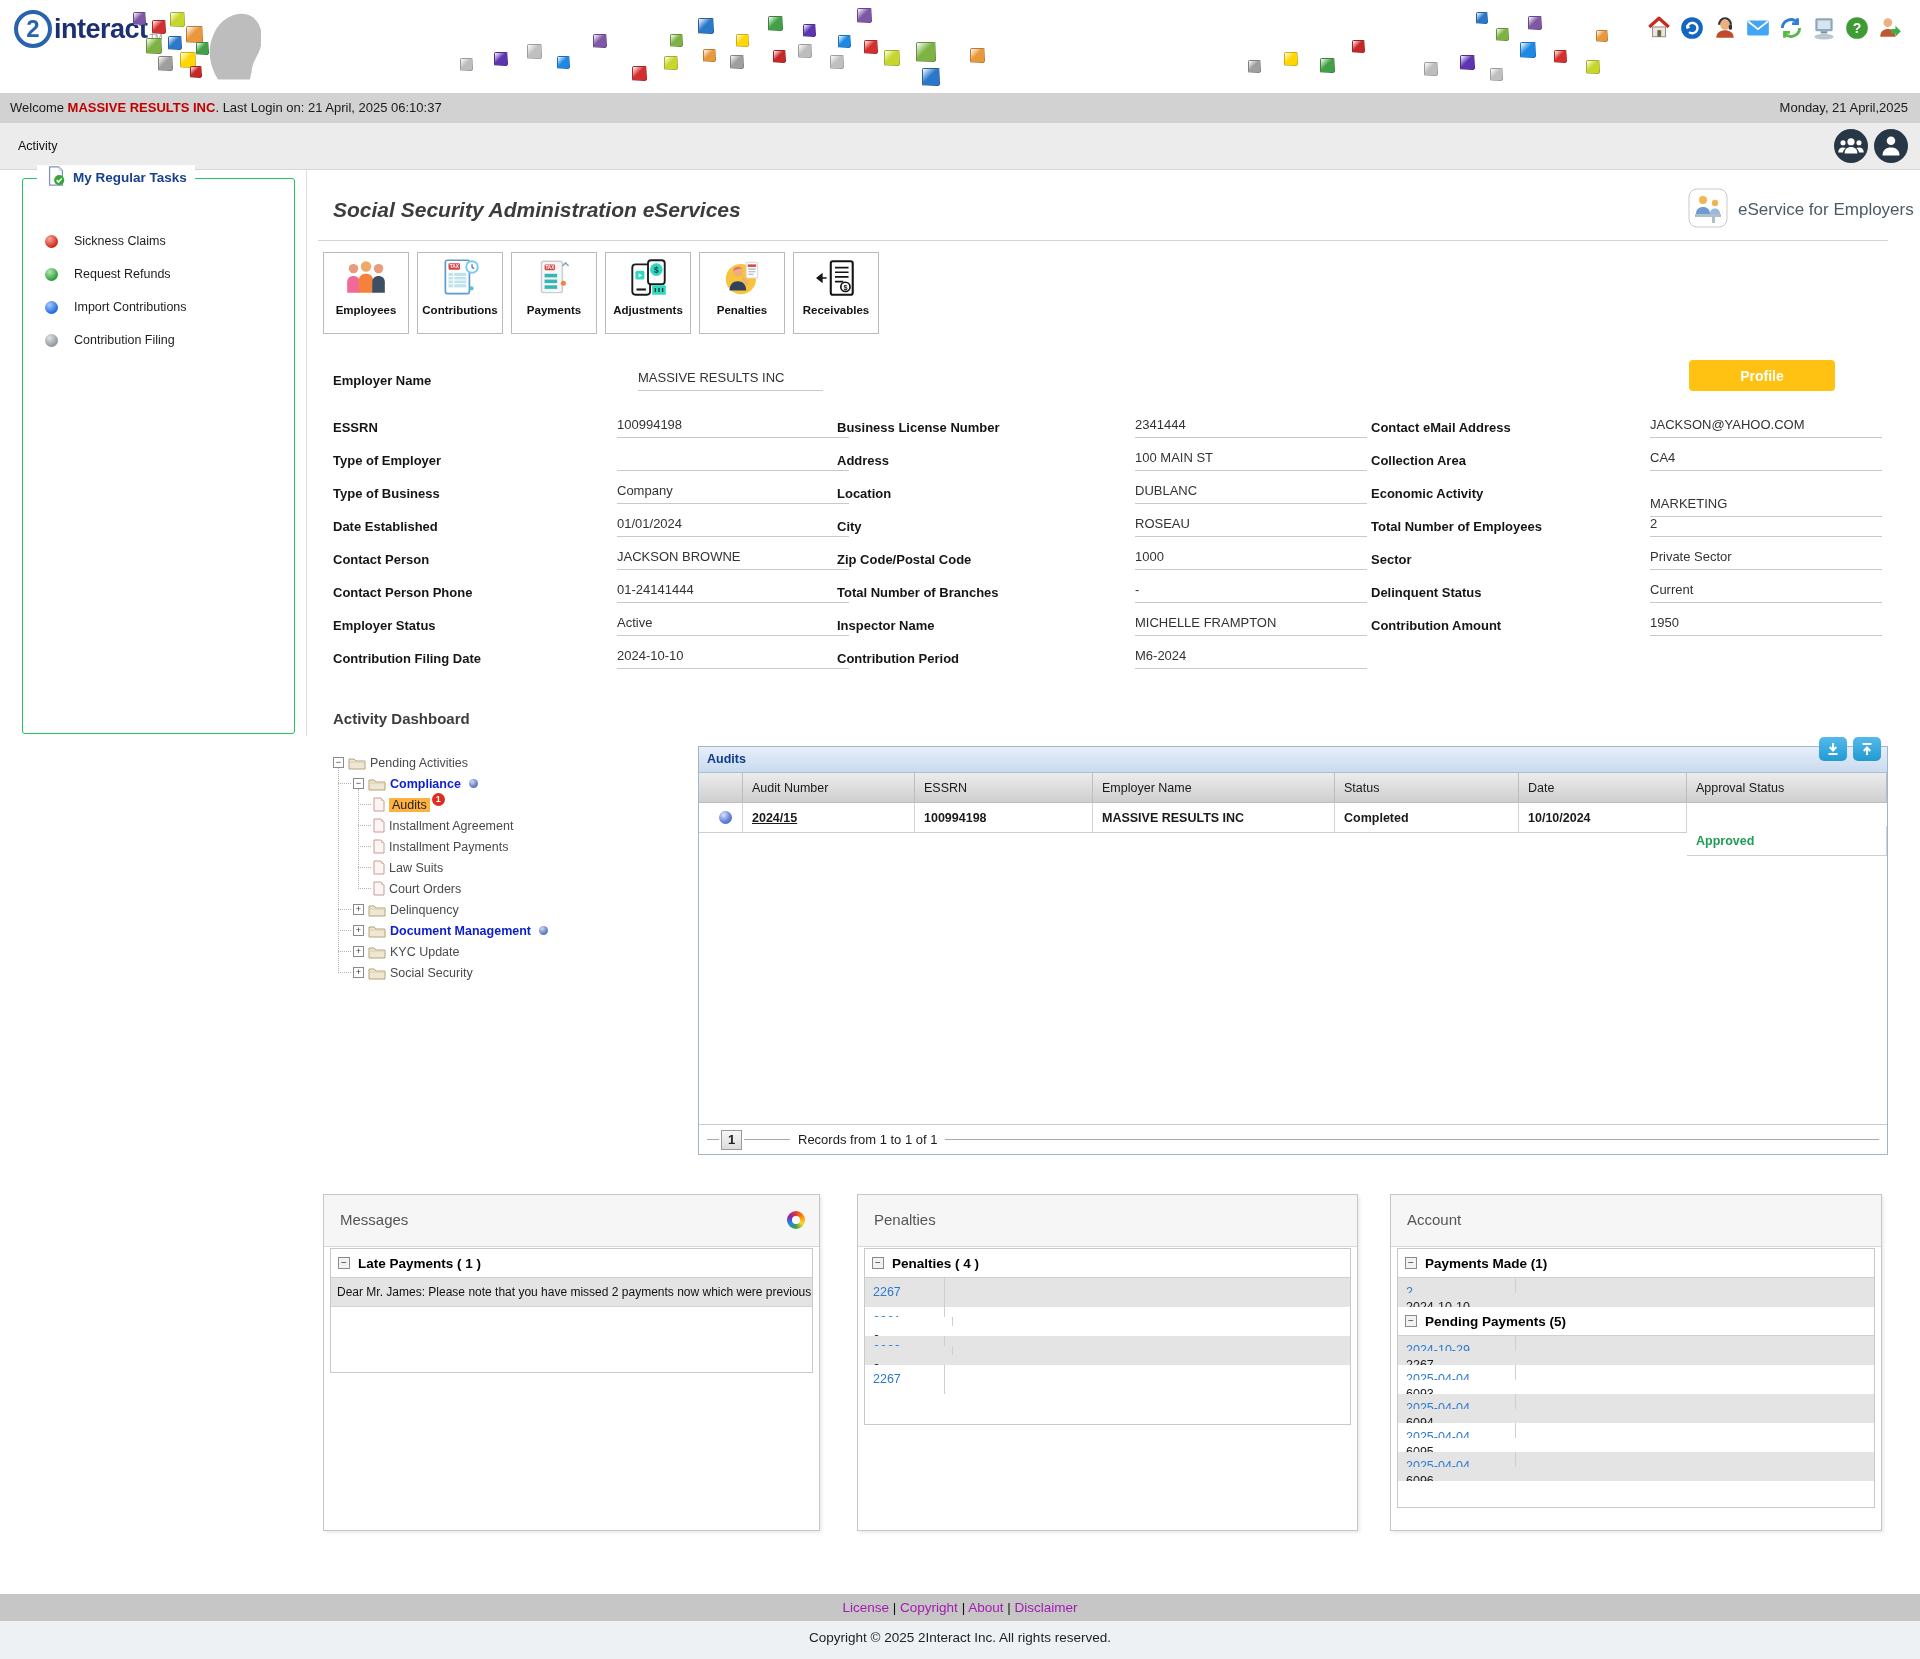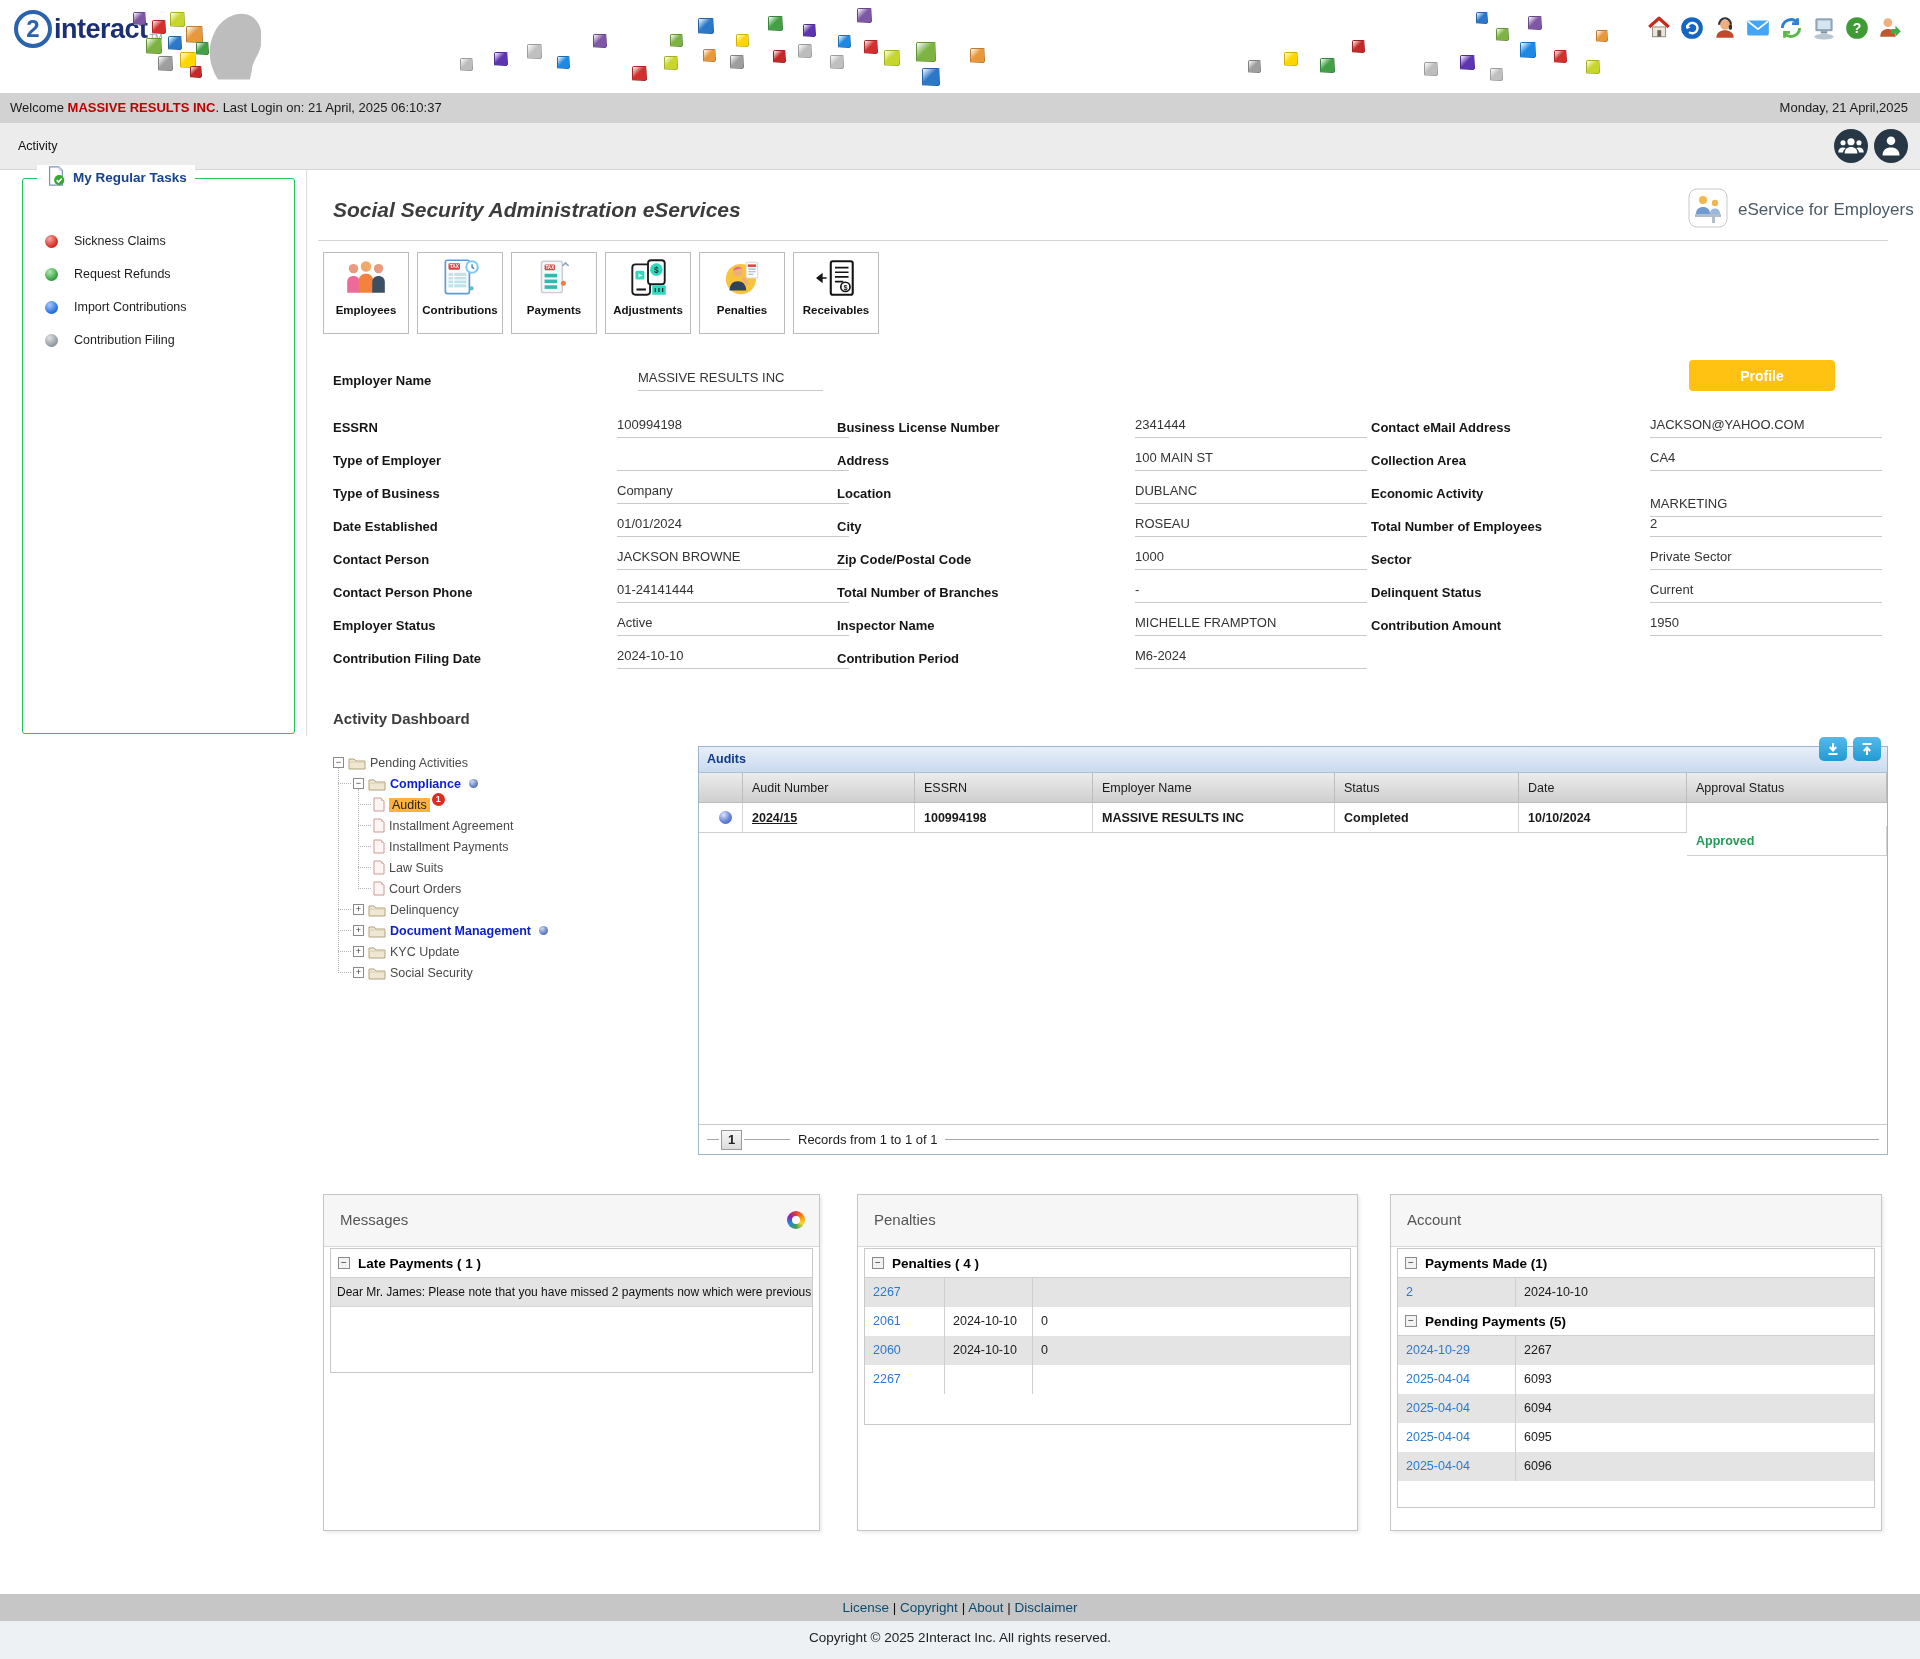--- a/index.html
+++ b/index.html
@@ -115,33 +115,33 @@
   #messages-refresh { position:absolute; right:14px; top:16px; width:18px; height:18px; border-radius:50%; cursor:pointer;
       background:conic-gradient(#e53935,#fb8c00,#fdd835,#43a047,#1e88e5,#8e24aa,#e53935); }
   #messages-refresh::after { content:""; position:absolute; left:5px; top:5px; width:8px; height:8px;
       border-radius:50%; background:#fff; }
   .panel-inner { position:absolute; left:6px; top:53px; border:1px solid #c9c9c9; background:#fff; overflow:hidden; }
   .sec-header { height:29px; border-bottom:1px solid #cfcfcf; display:flex; align-items:center; gap:8px;
                 padding-left:7px; background:#fff; }
   .sec-title { font-size:13.5px; font-weight:bold; color:#000; }
   .minus-box { width:12px; height:12px; border:1px solid #8a8a8a; background:#f2f2f2; font-size:10px; line-height:10px;
                text-align:center; color:#333; cursor:pointer; flex:none; }
-  .p-row { display:flex; height:29px; }
+  .p-row { display:flex; height:29px;flex-direction:column; }
   .p-row.alt { background:#e4e4e4; }
   .p-cell { font-size:12.5px; line-height:29px; padding-left:8px; border-right:1px solid #cfcfcf;
             white-space:nowrap; overflow:hidden; color:#1a1a1a; }
   .p-cell:last-child { border-right:none; }
   .p-cell.link { color:#2a7ad2; cursor:pointer; }
   .msg-row { height:29px; background:#e4e4e4; font-size:12px; line-height:29px; padding-left:6px;
              white-space:nowrap; overflow:hidden; color:#111; border-bottom:1px solid #d5d5d5; }
 
   
   #footer-links { position:absolute; left:0; top:1594px; width:1920px; height:27px; background:#c6c6c6;
                   text-align:center; font-size:13.5px; line-height:27px; color:#111; }
-  #footer-links a { color:#0c4a6e; text-decoration:none; cursor:pointer; }
+  #footer-links a { color:#a21caf; text-decoration:none; cursor:pointer; }
   #footer-copy { position:absolute; left:0; top:1621px; width:1920px; height:38px; background:#eef1f4;
                  text-align:center; font-size:13.5px; padding-top:9px; color:#222; }
 </style>
 </head>
 <body>
 
 <div id="page">
 
   <div id="top-header">
     <div id="logo">

